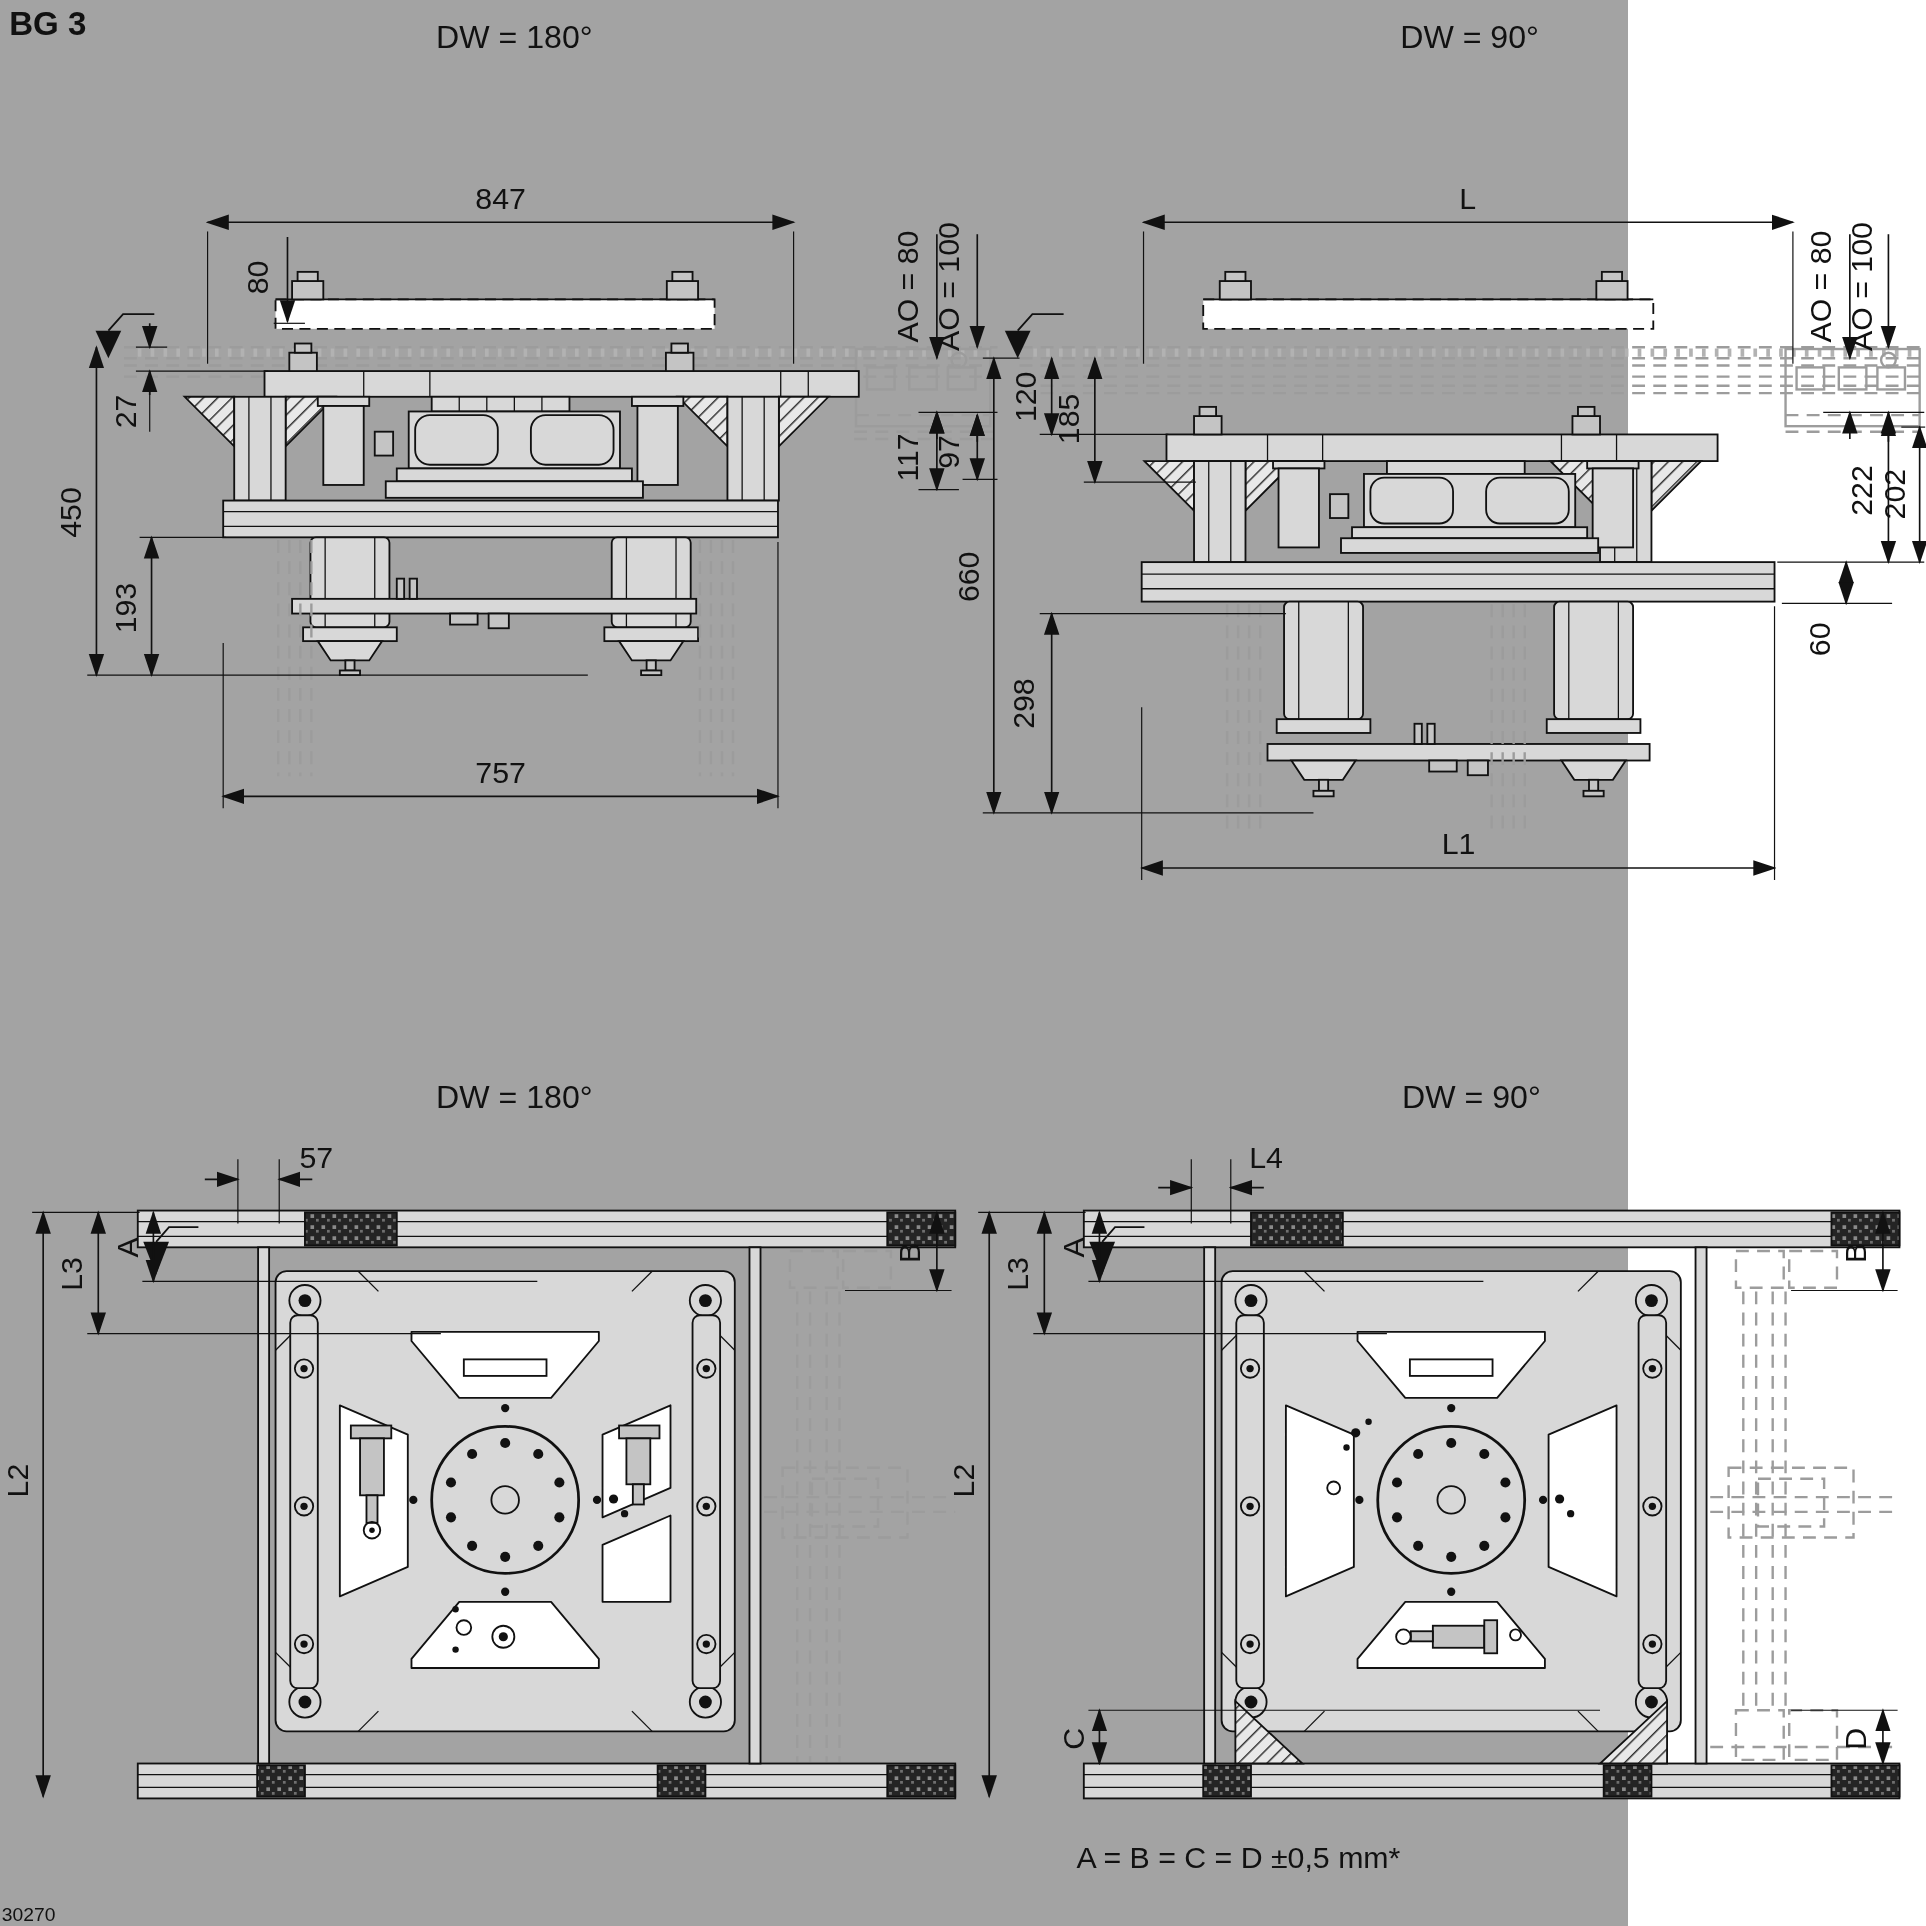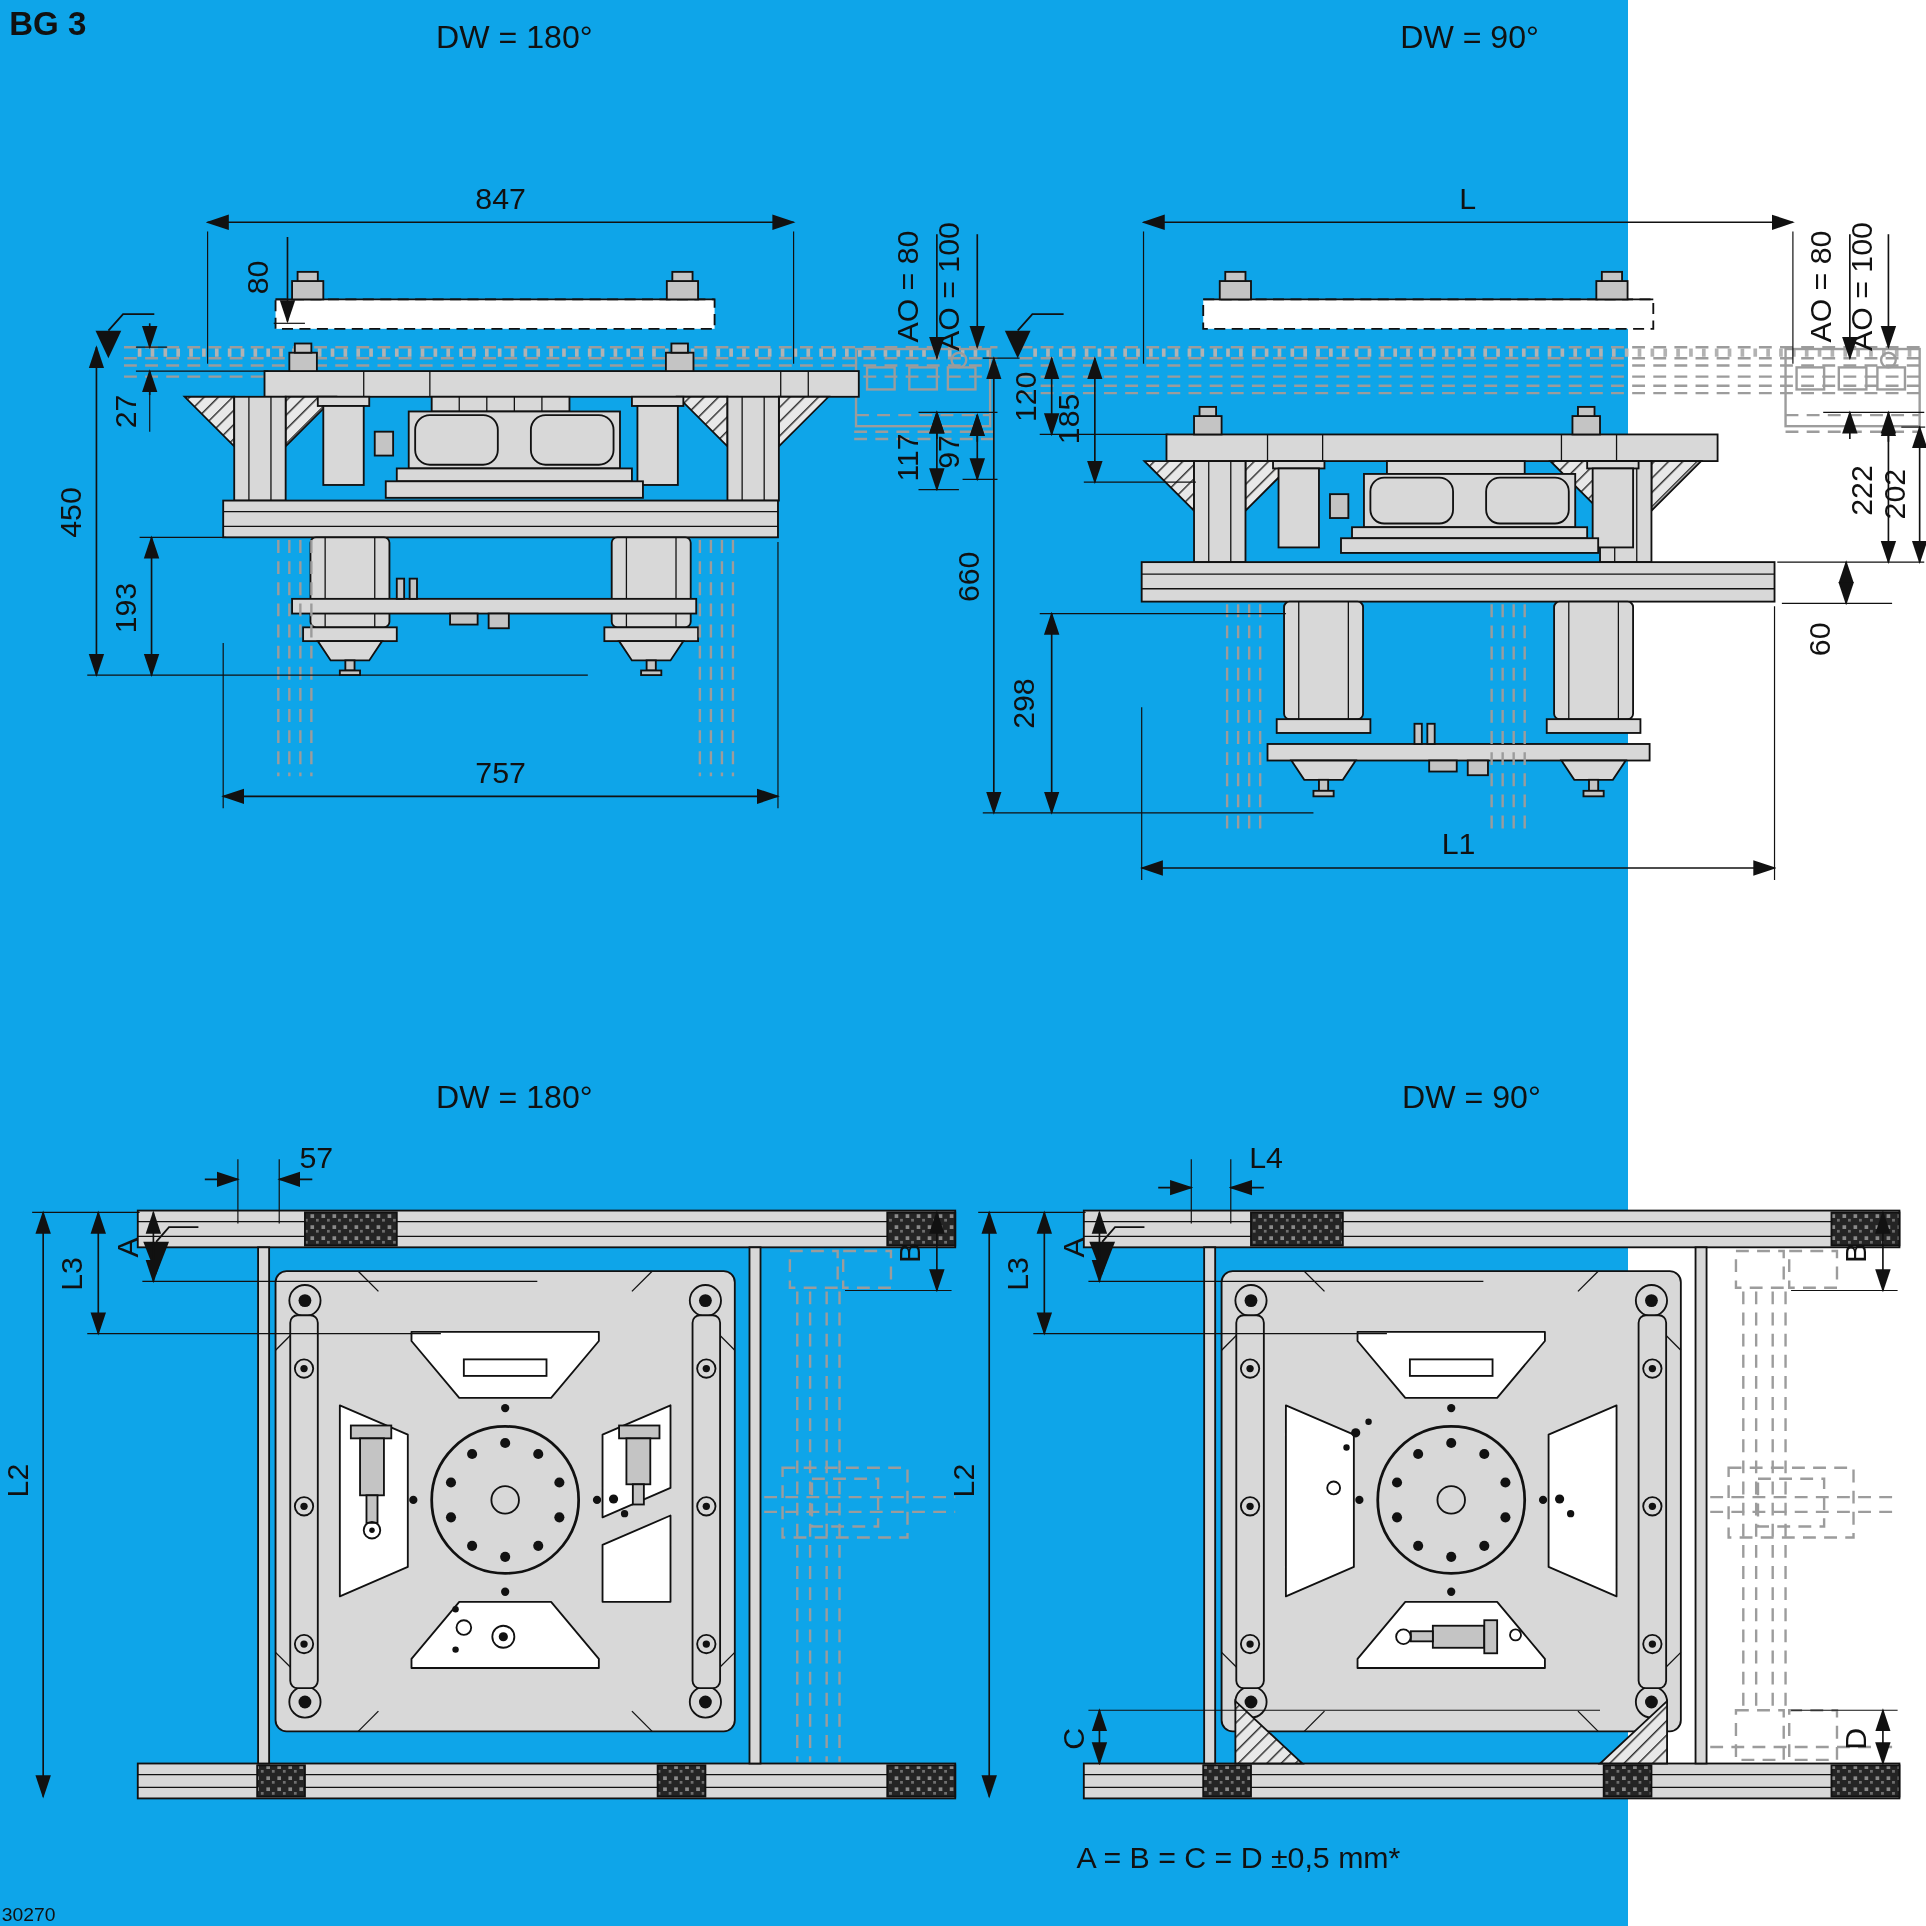--- a/index.html
+++ b/index.html
@@ -1,16 +1,16 @@
 <!DOCTYPE html>
 <html style="font-size:14.7px"><head>
 <meta charset="utf-8">
 <style>
   html,body{margin:0;padding:0;background:#fff;}
-  .canvas{width:1628px;height:1927px;position:relative;background:#0ea5e9;font-family:"Liberation Sans",sans-serif;}
+  .canvas{width:1628px;height:1927px;position:relative;background:#a3a3a3;font-family:"Liberation Sans",sans-serif;}
   svg{display:block}
   .ln{stroke:#111;stroke-width:2;fill:none}
   .lnt{stroke:#111;stroke-width:1.4;fill:none}
   .dim{stroke:#111;stroke-width:1.8;fill:none}
   .ref{stroke:#111;stroke-width:1.3;fill:none}
   .fillL{fill:#d8d8d8;stroke:#111;stroke-width:2}
   .fillM{fill:#c4c4c4;stroke:#111;stroke-width:2}
   .white{fill:#fff;stroke:#111;stroke-width:2;stroke-linejoin:round}
   .ghost{stroke:#9c9c9c;stroke-width:2.6;fill:none}
   .ghostd{stroke:#9c9c9c;stroke-width:2.6;fill:none;stroke-dasharray:14 9}

